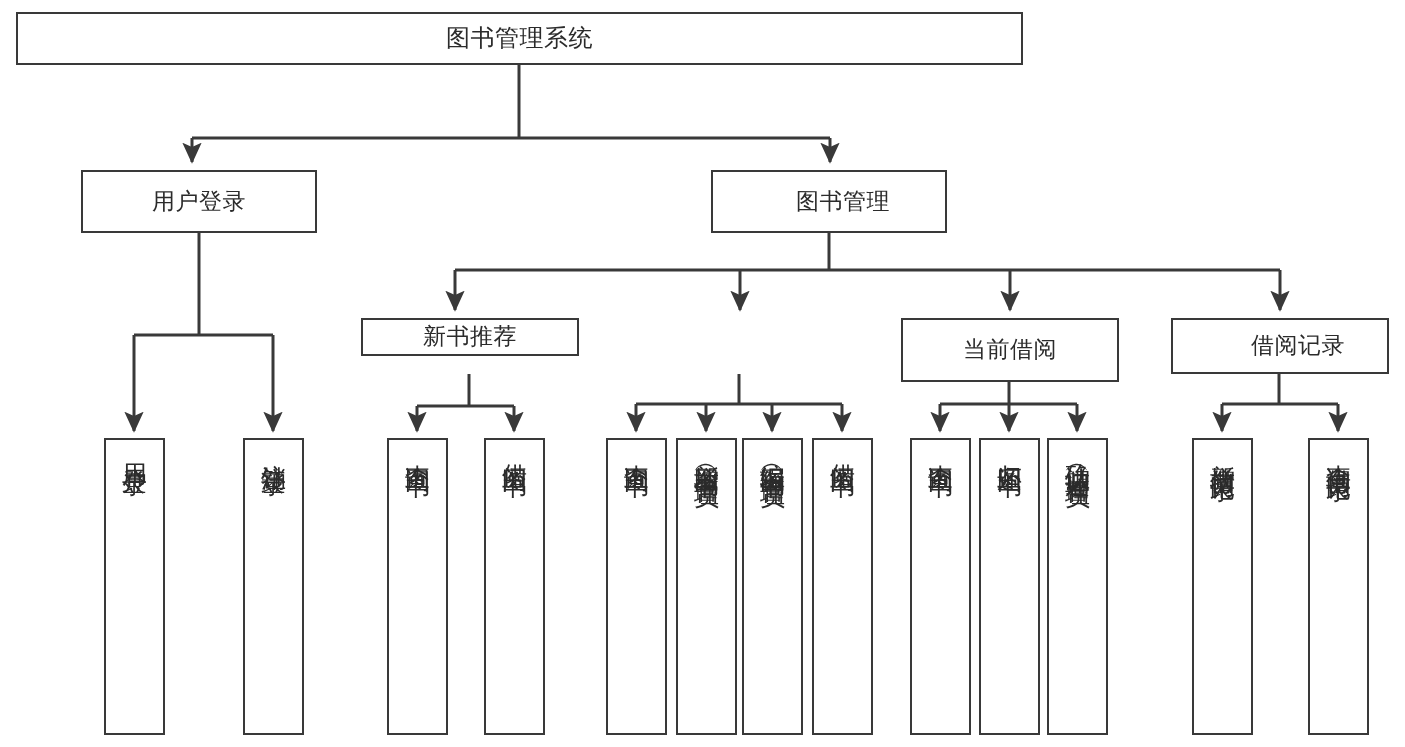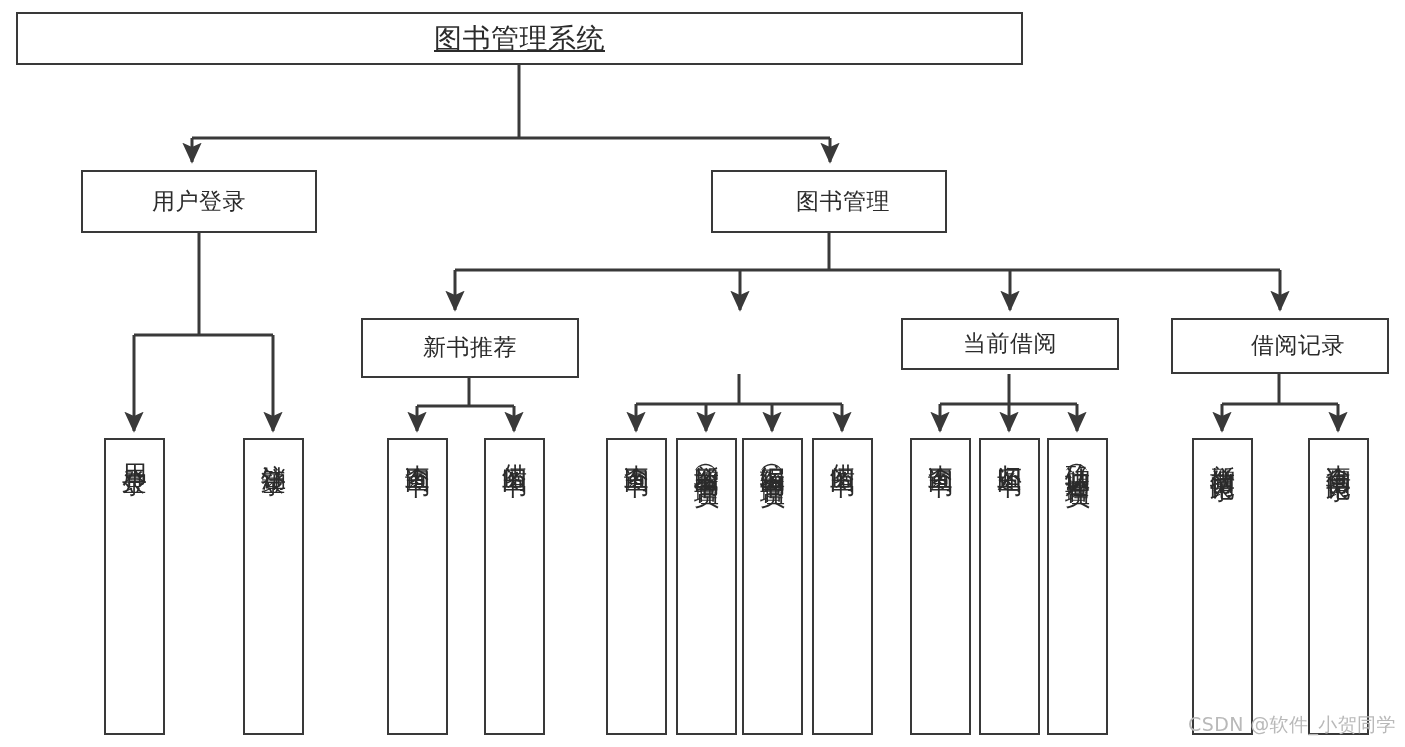--- a/index.html
+++ b/index.html
@@ -39,23 +39,22 @@
     color: #2b2b2b;
     line-height: 1.18;
     text-align: center;
     white-space: nowrap;
   }
   .node.horiz .label {
     font-size: 23px;
     letter-spacing: 0.5px;
   }
   .node.root .label {
-    font-size: 28px;
+    font-size: 24px;
     letter-spacing: 0.5px;
-    text-decoration: underline;
   }
   .node.vert {
     align-items: flex-start;
     padding-top: 4px;
   }
   .node.vert .label {
     writing-mode: vertical-rl;
     text-orientation: upright;
     font-size: 25px;
     letter-spacing: 3px;
@@ -131,24 +130,24 @@
     <span class="label">图书管理系统</span>
   </div>
 
   <div class="node horiz" style="left:81px; top:170px; width:236px; height:63px;">
     <span class="label">用户登录</span>
   </div>
   <div class="node horiz" style="left:711px; top:170px; width:236px; height:63px;padding-left:28px;">
     <span class="label">图书管理</span>
   </div>
 
-  <div class="node horiz" style="left:361px; top:318px; width:218px; height:60px;">
+  <div class="node horiz" style="left:361px; top:318px; width:218px; height:38px;">
     <span class="label">新书推荐</span>
   </div>
-  <div class="node horiz" style="left:901px; top:318px; width:218px; height:52px;">
+  <div class="node horiz" style="left:901px; top:318px; width:218px; height:64px;">
     <span class="label">当前借阅</span>
   </div>
   <div class="node horiz" style="left:1171px; top:318px; width:218px; height:56px;padding-left:36px;">
     <span class="label">借阅记录</span>
   </div>
 
   <div class="node vert" style="left:104px; top:438px; width:61px; height:297px;">
     <span class="label">用户登录</span>
   </div>
   <div class="node vert" style="left:243px; top:438px; width:61px; height:297px;">
@@ -185,15 +184,14 @@
     <span class="label">确认归还（管理员）</span>
   </div>
 
   <div class="node vert" style="left:1192px; top:438px; width:61px; height:297px;">
     <span class="label">新增借阅记录</span>
   </div>
   <div class="node vert" style="left:1308px; top:438px; width:61px; height:297px;">
     <span class="label">查询借阅记录</span>
   </div>
 
-  <div class="watermark">CSDN @软件_小贺同学</div>
 
 </div>
 
 </body></html>

